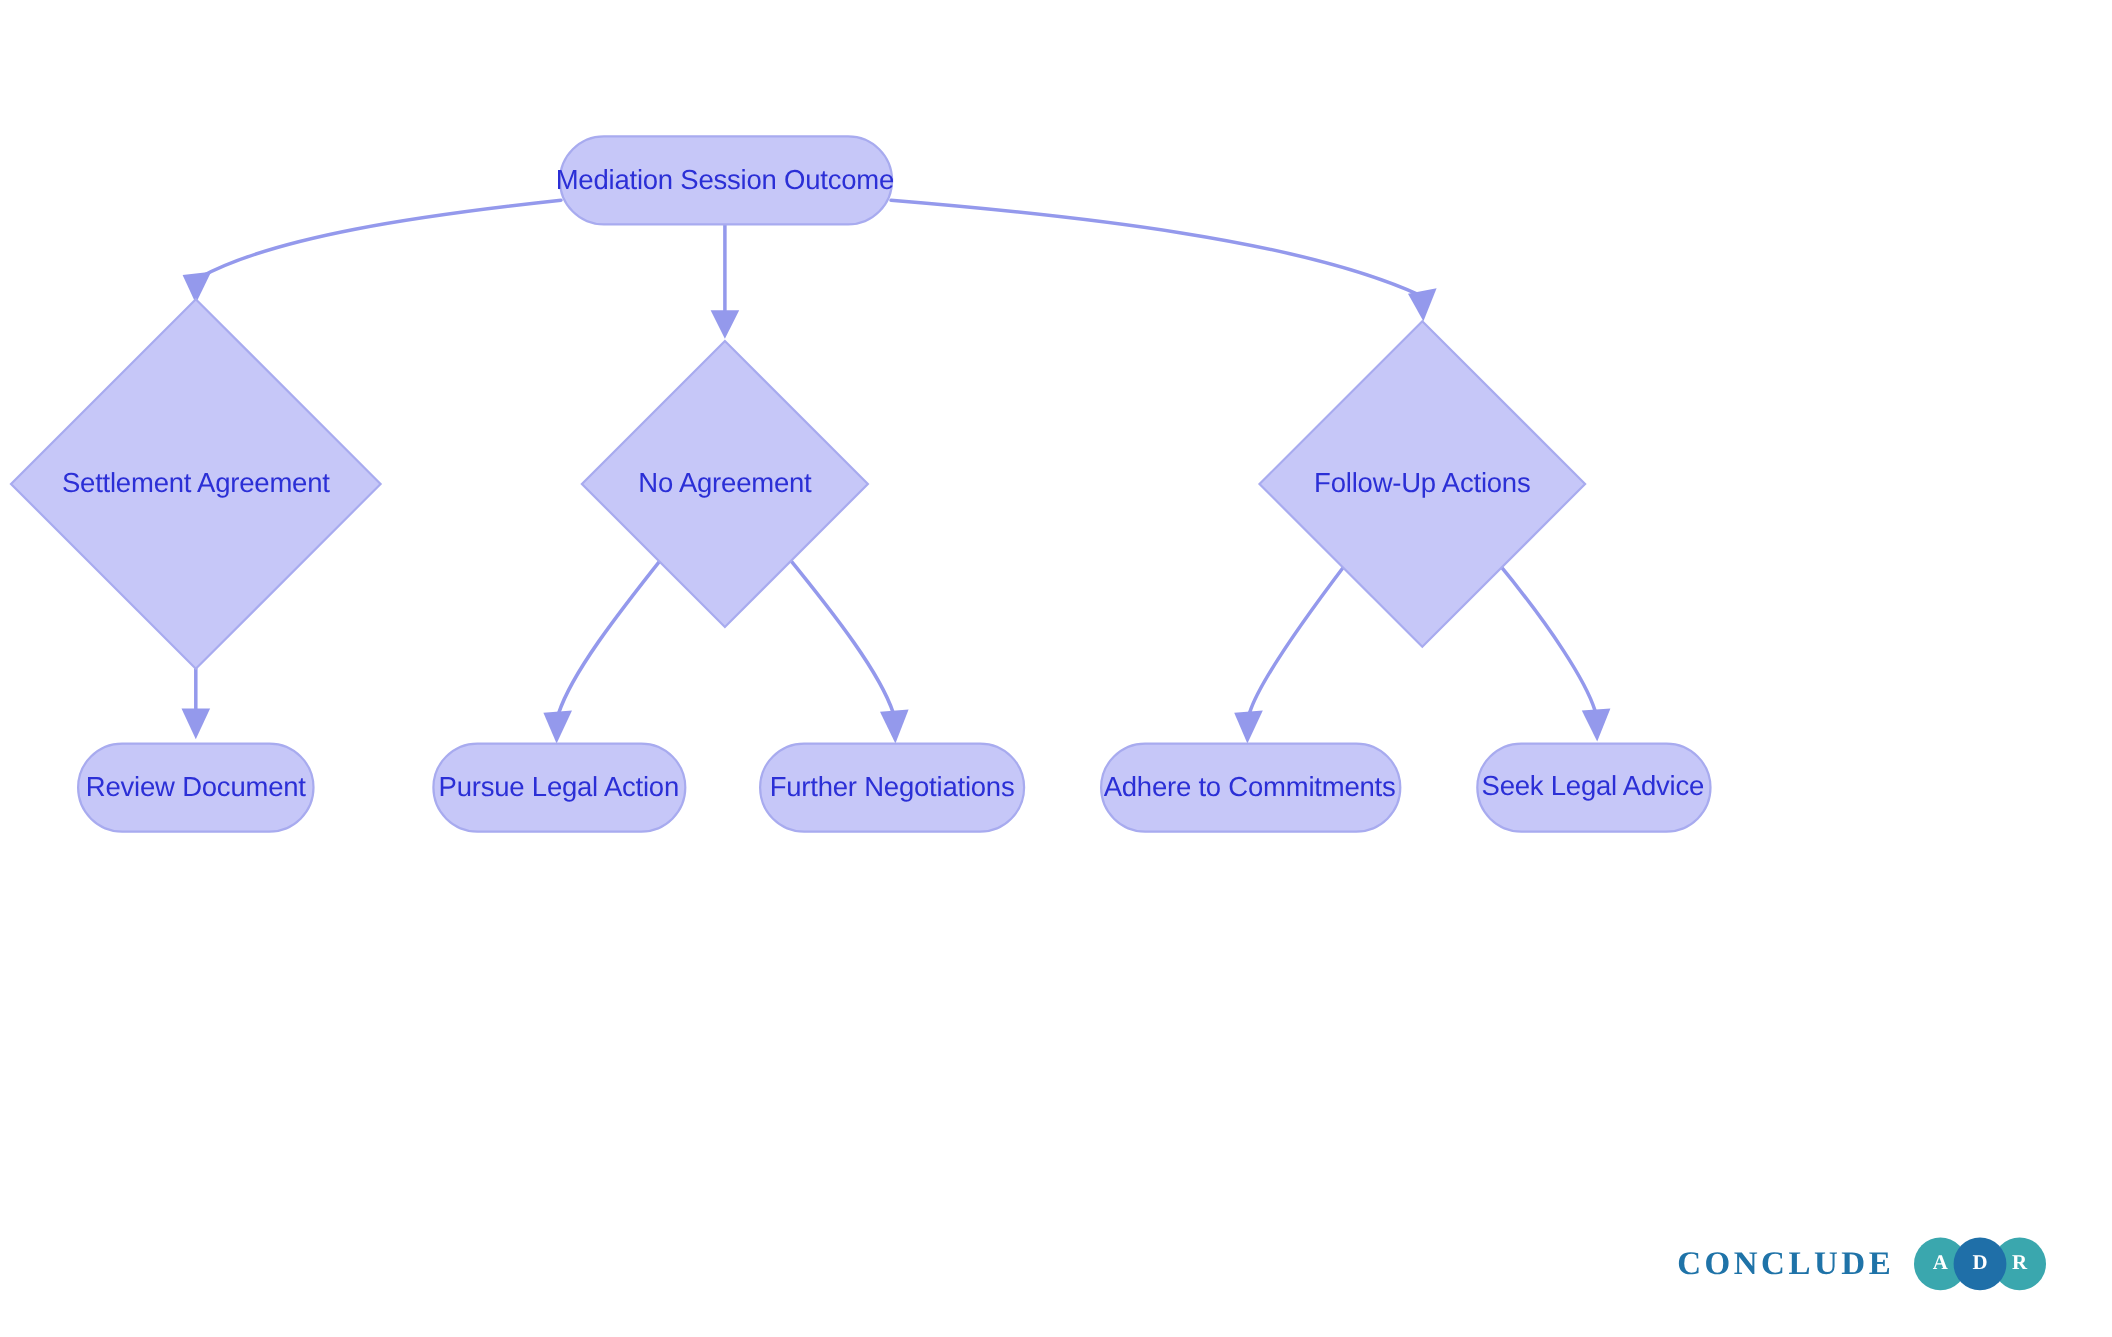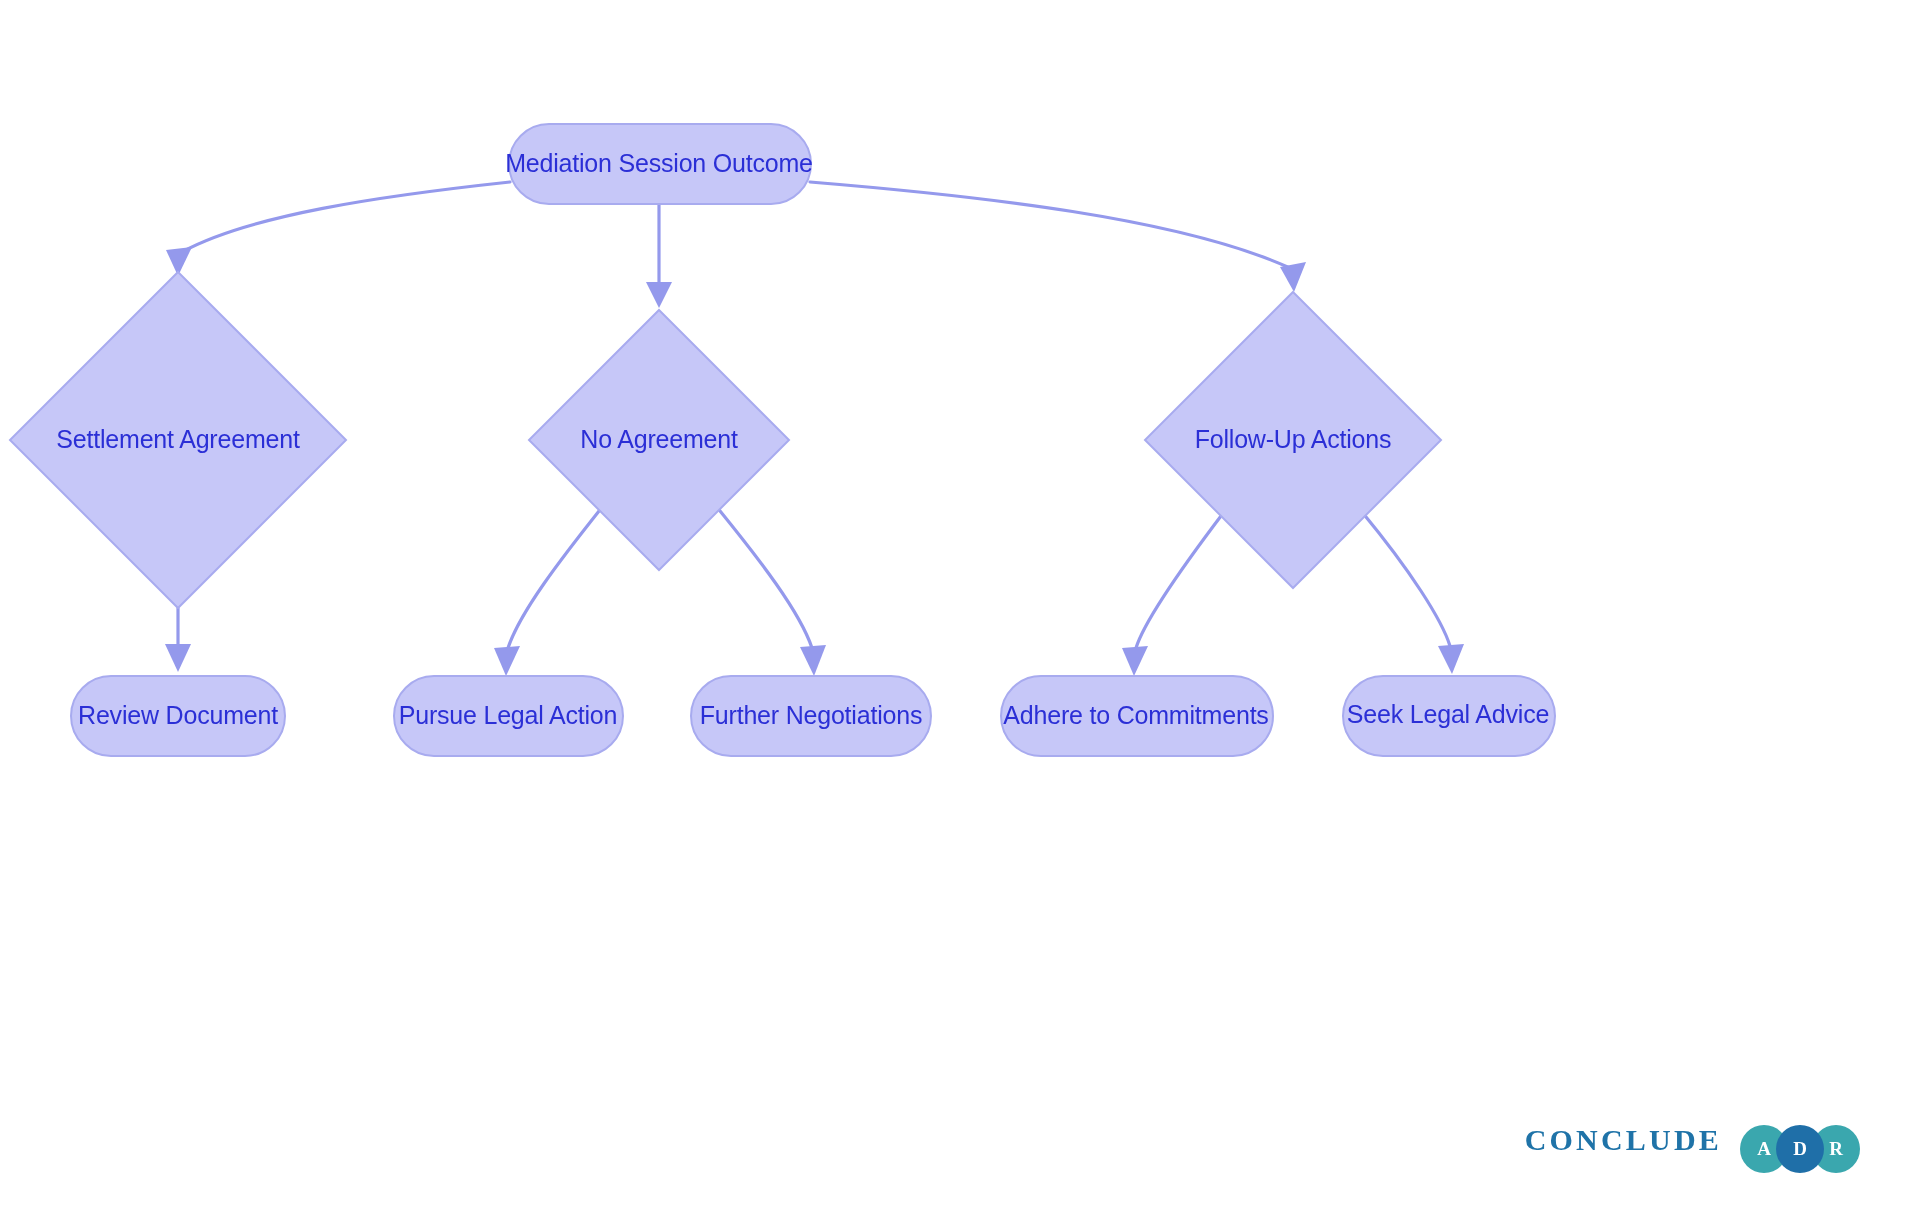--- a/index.html
+++ b/index.html
@@ -56,21 +56,21 @@
     stroke: #a8abef;
     stroke-width: 2px;
   }
 
   
   #brand-logo {
     position: absolute;
     right: 60px;
     bottom: 42px;
     display: flex;
-    align-items: flex-start;
+    align-items: center;
     gap: 18px;
   }
   #brand-wordmark {
     font-family: "Liberation Serif", serif;
     font-size: 30px;
     font-weight: 700;
     letter-spacing: 3.2px;
     color: #1f73a8;
     line-height: 1;
   }

